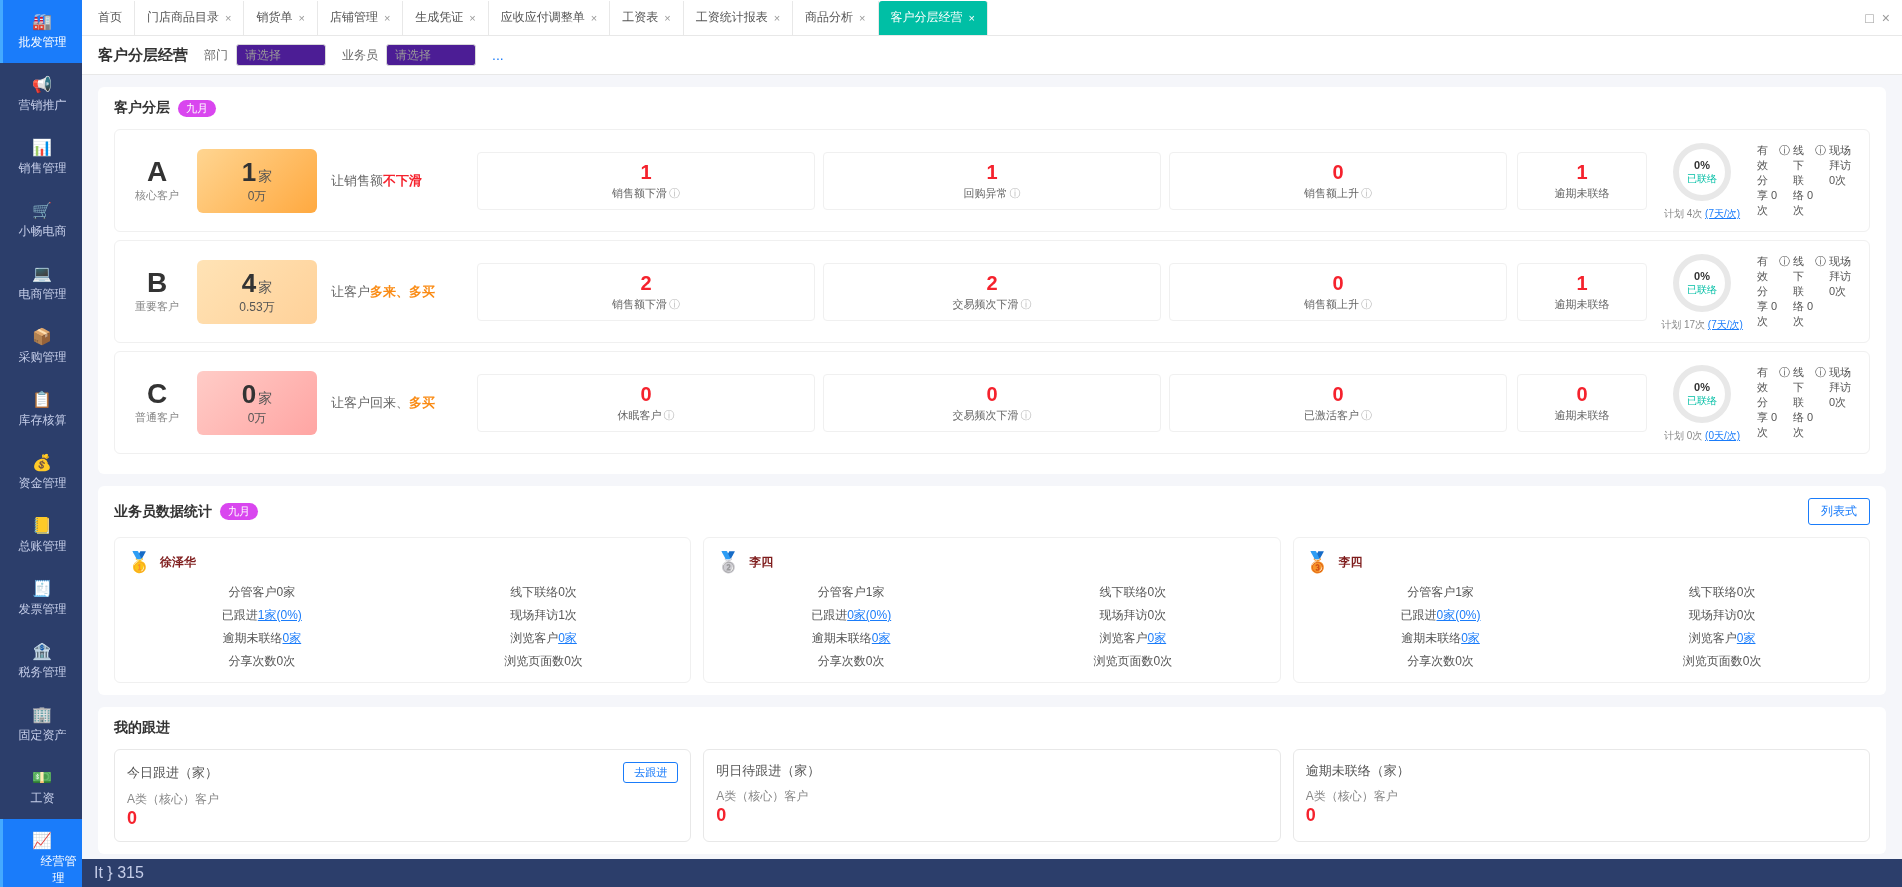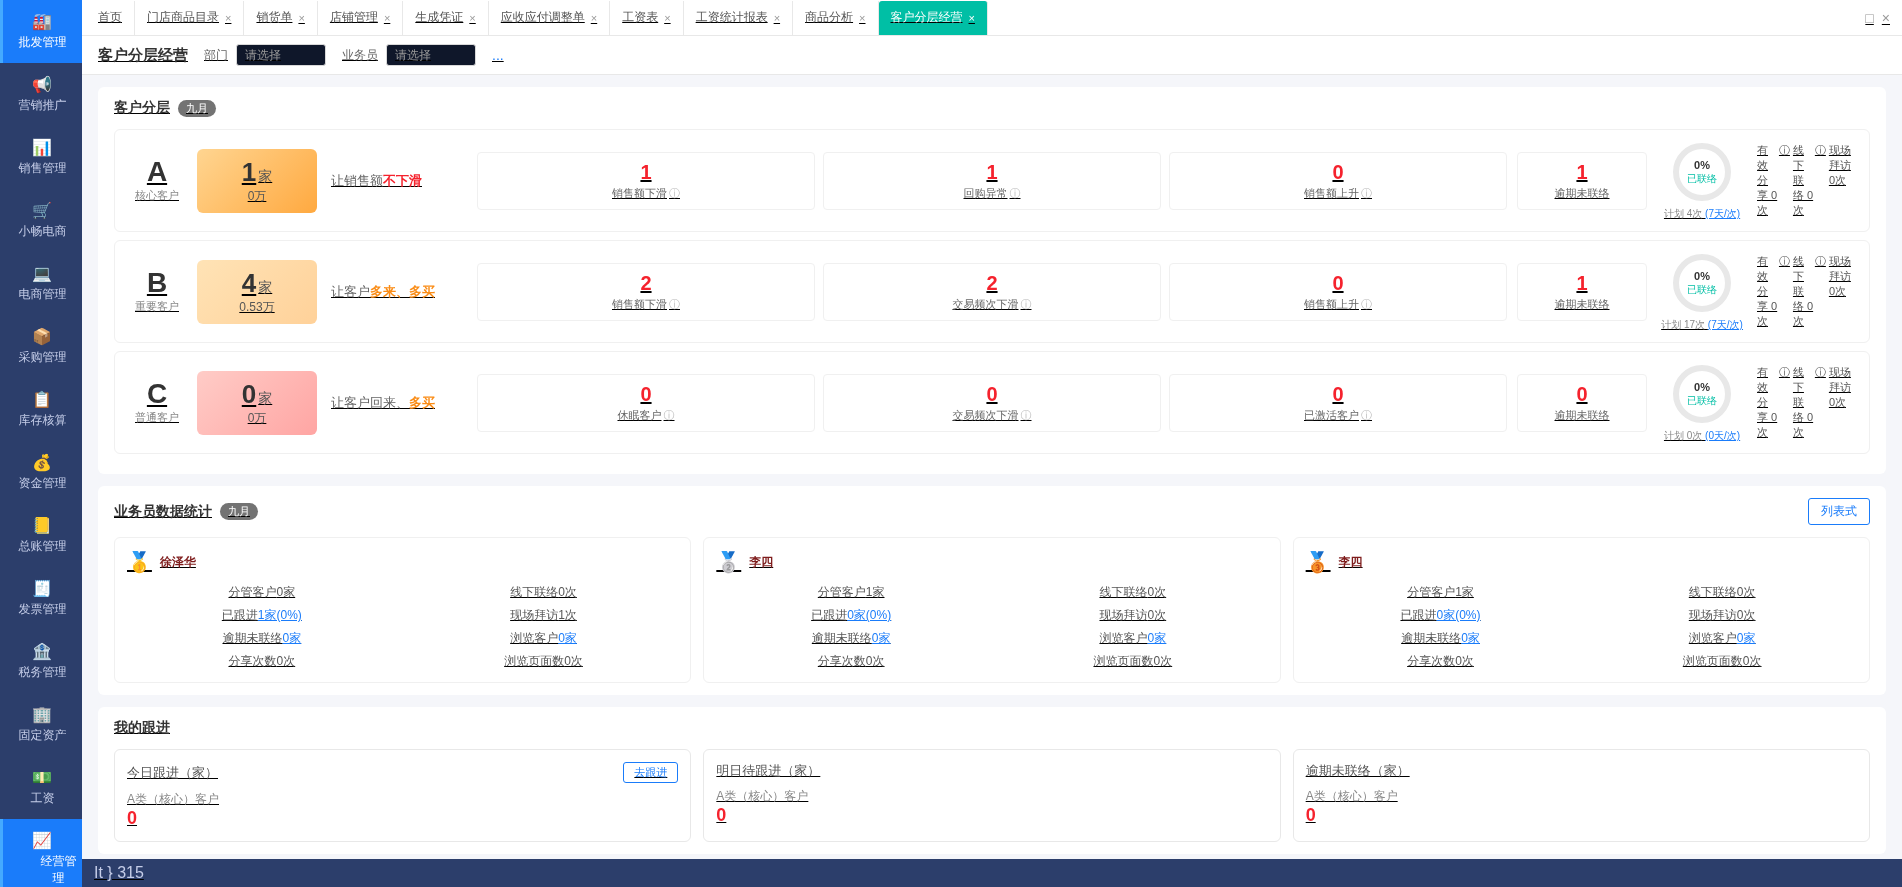--- a/index.html
+++ b/index.html
@@ -30,21 +30,20 @@
     }
     .sidebar-item.active { background: #1a7cfa; color: #fff; border-left-color: #4af; }
     .sidebar-item .icon { font-size: 16px; }
 
     
     .main-area {
       flex: 1;
       display: flex;
       flex-direction: column;
       overflow: hidden;
-      text-decoration: underline;
     }
 
     
     .tab-bar {
       display: flex;
       background: #fff;
       border-bottom: 1px solid #e8e8e8;
       align-items: center;
       height: 36px;
       padding: 0 4px;
@@ -97,21 +96,21 @@
     }
     .content-title { font-size: 15px; font-weight: bold; color: #333; }
     .filter-group { display: flex; align-items: center; gap: 8px; }
     .filter-label { color: #666; font-size: 12px; }
     .filter-select {
       border: 1px solid #d9d9d9;
       border-radius: 3px;
       padding: 3px 24px 3px 8px;
       font-size: 12px;
       color: #999;
-      background: #0f172a;
+      background: #4c1d95;
       appearance: none;
       min-width: 90px;
       cursor: pointer;
     }
     .filter-ellipsis { color: #1a7cfa; font-size: 14px; cursor: pointer; }
 
     
     .page-content {
       flex: 1;
       overflow-y: auto;
@@ -127,21 +126,21 @@
       margin-bottom: 12px;
     }
     .section-header {
       display: flex;
       align-items: center;
       gap: 8px;
       margin-bottom: 12px;
     }
     .section-title { font-size: 14px; font-weight: bold; color: #333; }
     .section-badge {
-      background: #737373;
+      background: #d946ef;
       color: #fff;
       border-radius: 10px;
       padding: 1px 8px;
       font-size: 11px;
     }
     .section-header-right { margin-left: auto; }
 
     
     .tier-row {
       display: flex;

